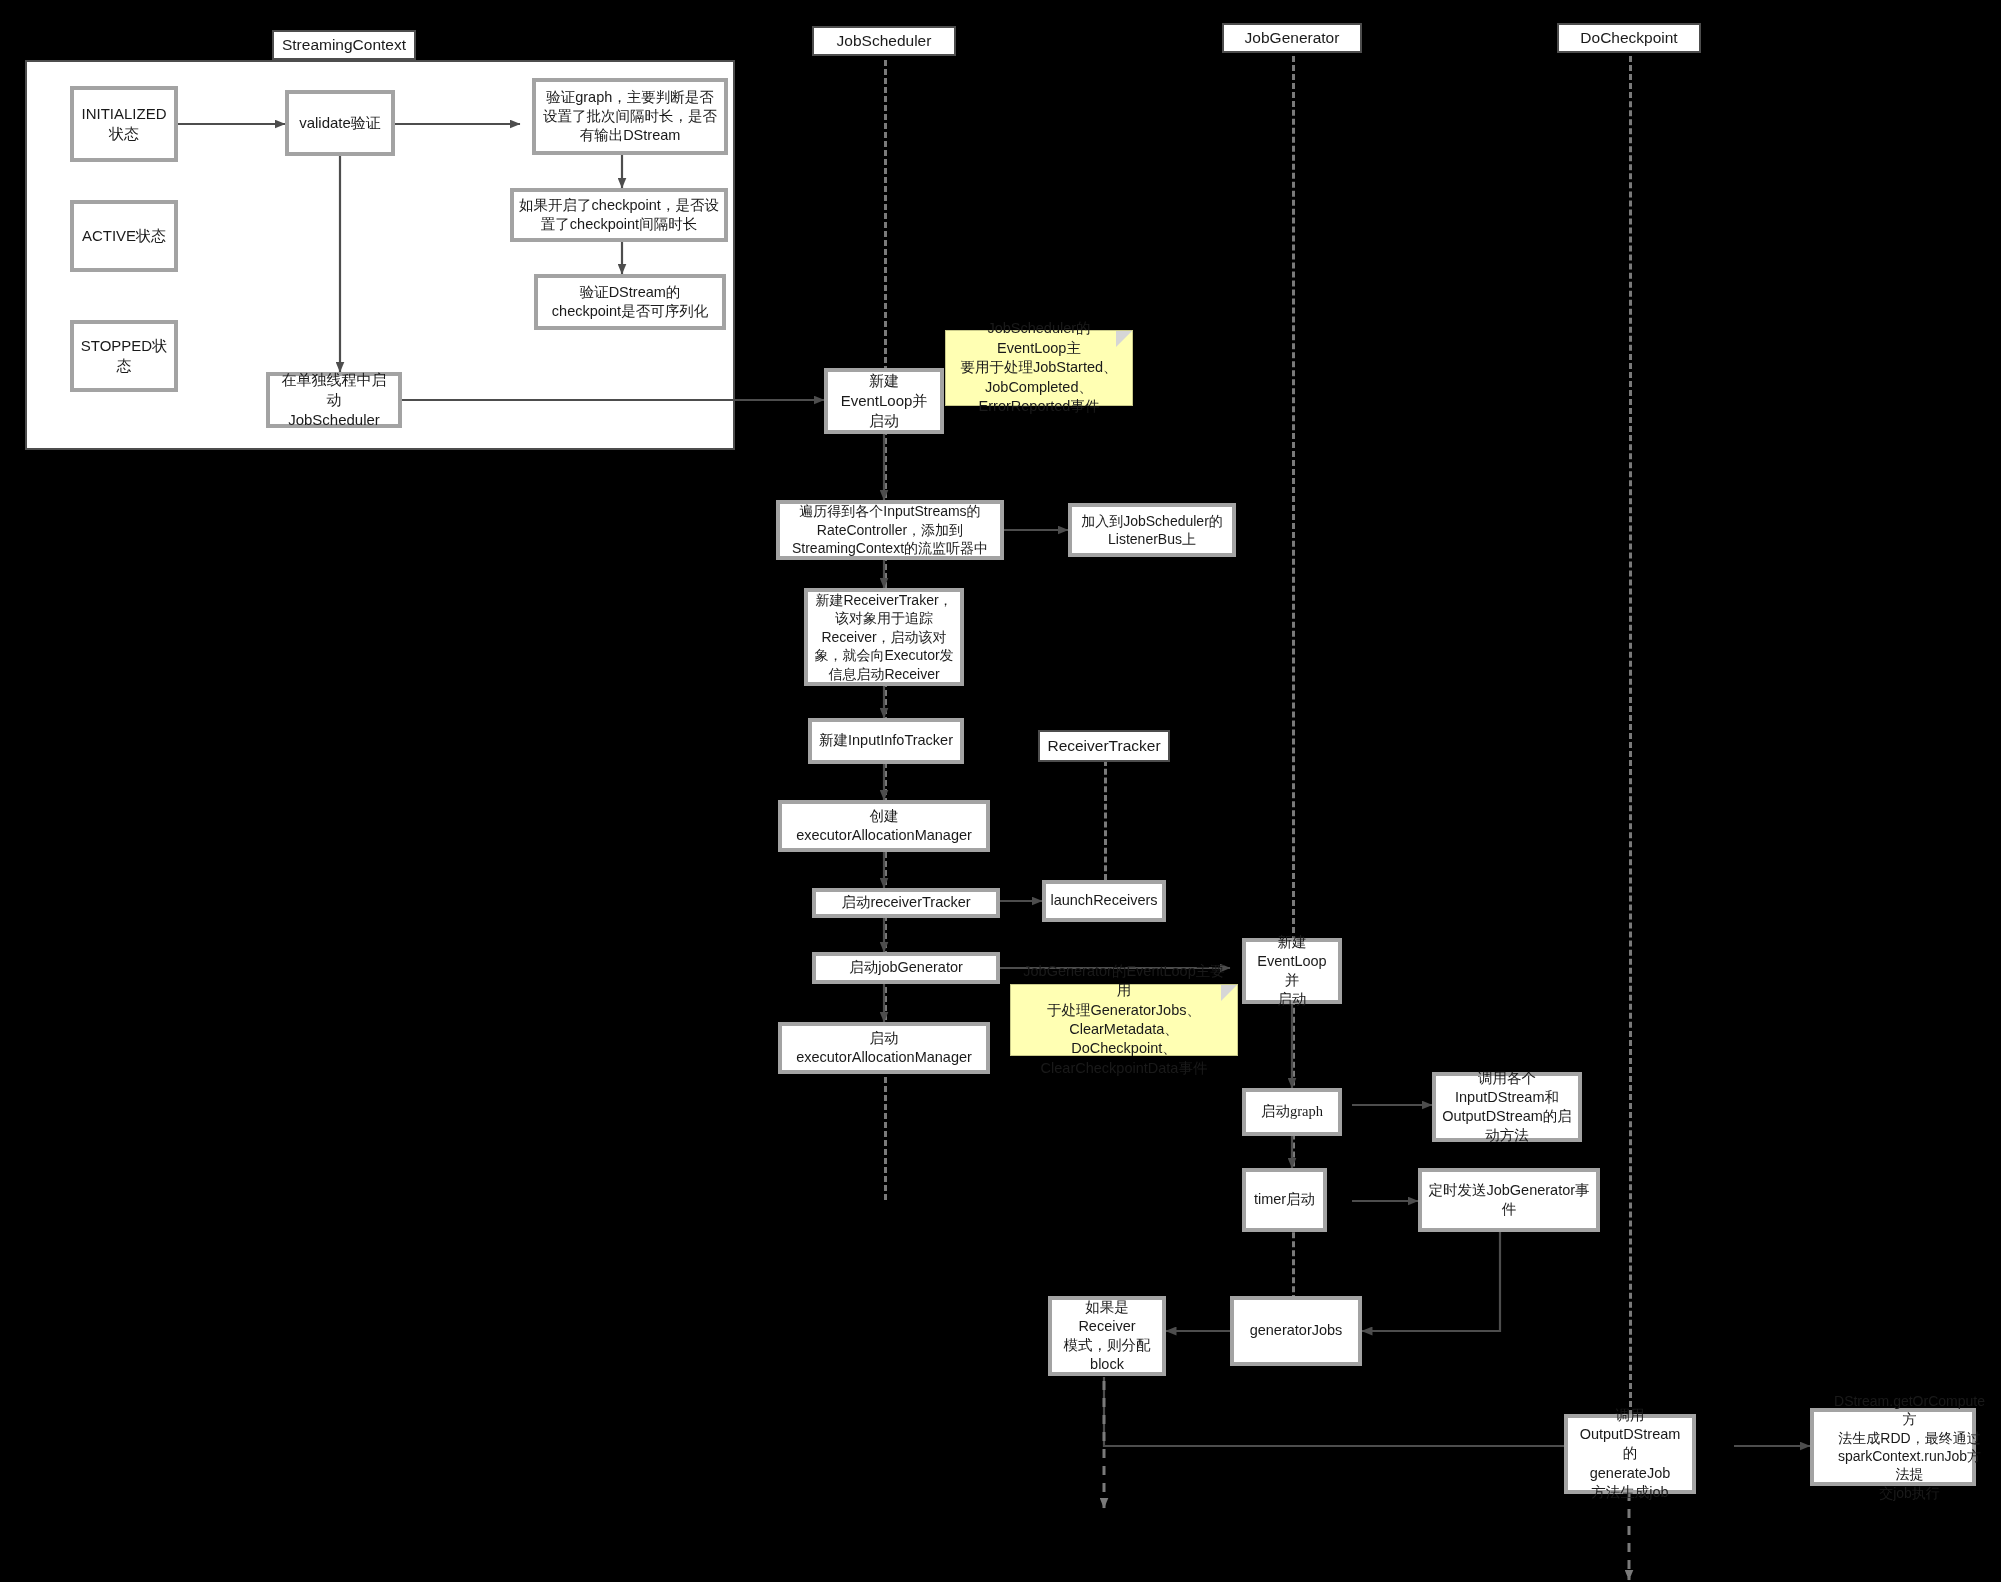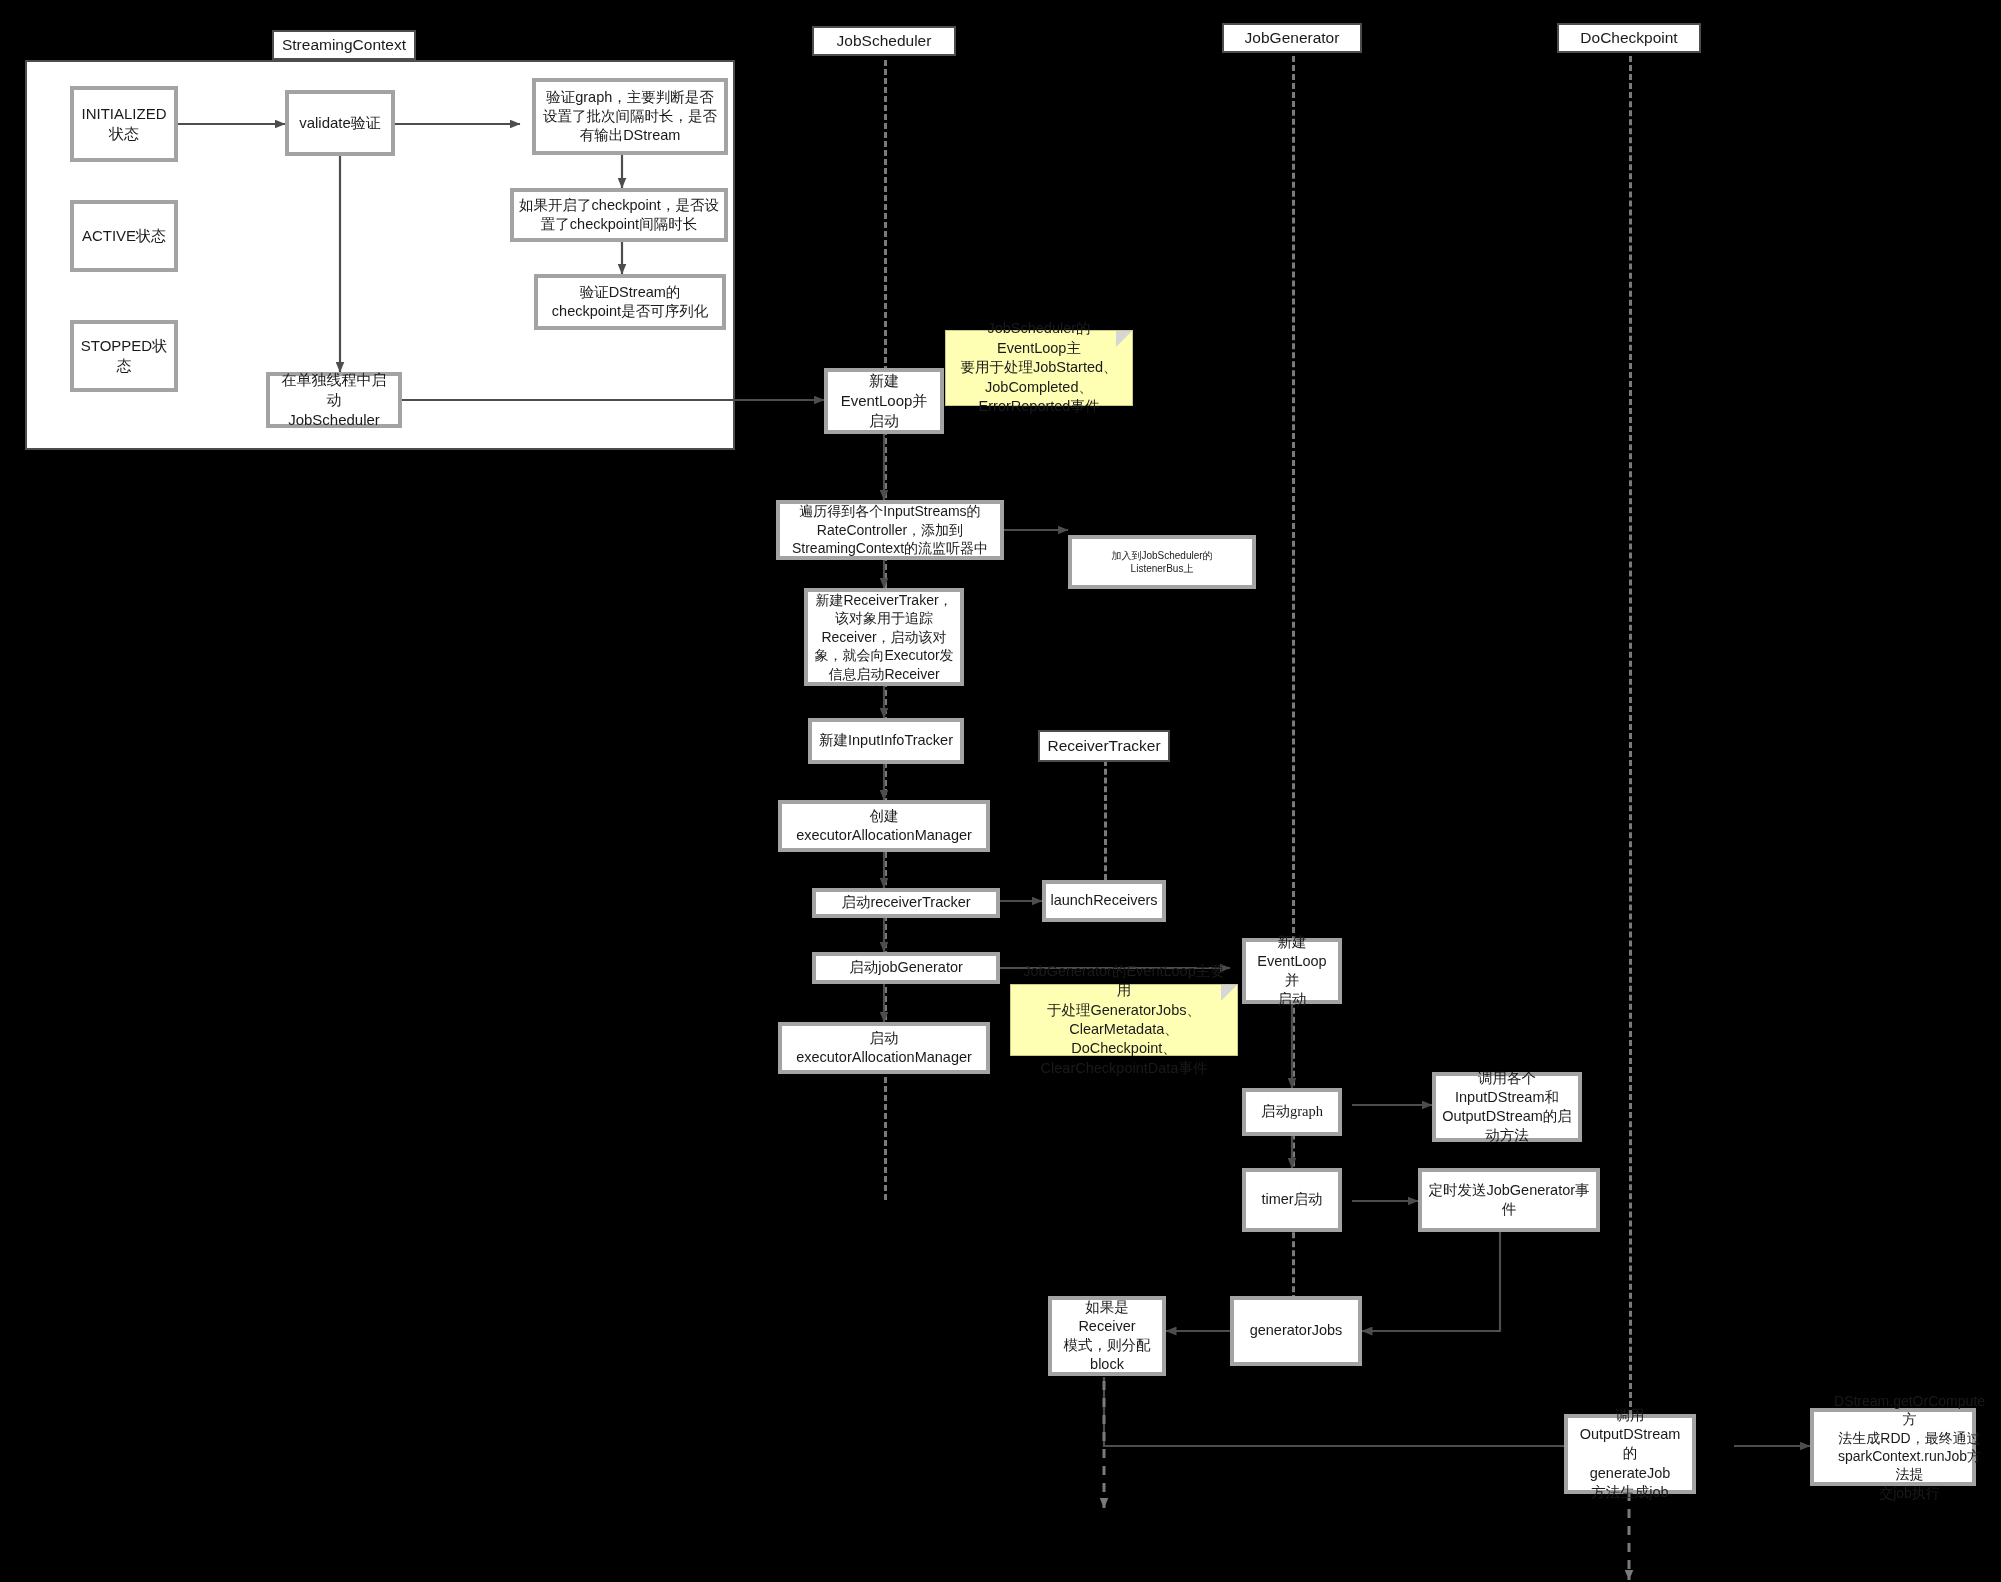--- a/index.html
+++ b/index.html
@@ -210,21 +210,21 @@
 
   <div class="note" style="left:945px;top:330px;width:188px;height:76px;">JobScheduler的EventLoop主
 要用于处理JobStarted、
 JobCompleted、
 ErrorReported事件</div>
 
   <div class="node" style="left:776px;top:500px;width:228px;height:60px;font-size:14px;">遍历得到各个InputStreams的
 RateController，添加到
 StreamingContext的流监听器中</div>
 
-  <div class="node" style="left:1068px;top:503px;width:188px;height:54px;font-size:10px;margin-top:32px;">加入到JobScheduler的
+  <div class="node" style="left:1068px;top:503px;width:168px;height:54px;font-size:14px;">加入到JobScheduler的
 ListenerBus上</div>
 
   <div class="node" style="left:804px;top:588px;width:160px;height:98px;font-size:14px;">新建ReceiverTraker，
 该对象用于追踪
 Receiver，启动该对
 象，就会向Executor发
 信息启动Receiver</div>
 
   <div class="node" style="left:808px;top:718px;width:156px;height:46px;font-size:14.5px;">新建InputInfoTracker</div>
 
@@ -249,21 +249,21 @@
 ClearMetadata、DoCheckpoint、
 ClearCheckpointData事件</div>
 
   <div class="node" style="left:1242px;top:1088px;width:100px;height:48px;font-size:14.5px;font-family:Liberation Serif, serif;">启动graph</div>
 
   <div class="node" style="left:1432px;top:1072px;width:150px;height:70px;font-size:14.5px;">调用各个
 InputDStream和
 OutputDStream的启
 动方法</div>
 
-  <div class="node" style="left:1242px;top:1168px;width:100px;height:64px;font-size:14.5px;">timer启动</div>
+  <div class="node" style="left:1242px;top:1168px;width:85px;height:64px;font-size:14.5px;">timer启动</div>
 
   <div class="node" style="left:1418px;top:1168px;width:182px;height:64px;font-size:14.5px;">定时发送JobGenerator事
 件</div>
 
   <div class="node" style="left:1230px;top:1296px;width:132px;height:70px;font-size:14.5px;">generatorJobs</div>
 
   <div class="node" style="left:1048px;top:1296px;width:118px;height:80px;font-size:14.5px;">如果是Receiver
 模式，则分配
 block</div>
 

